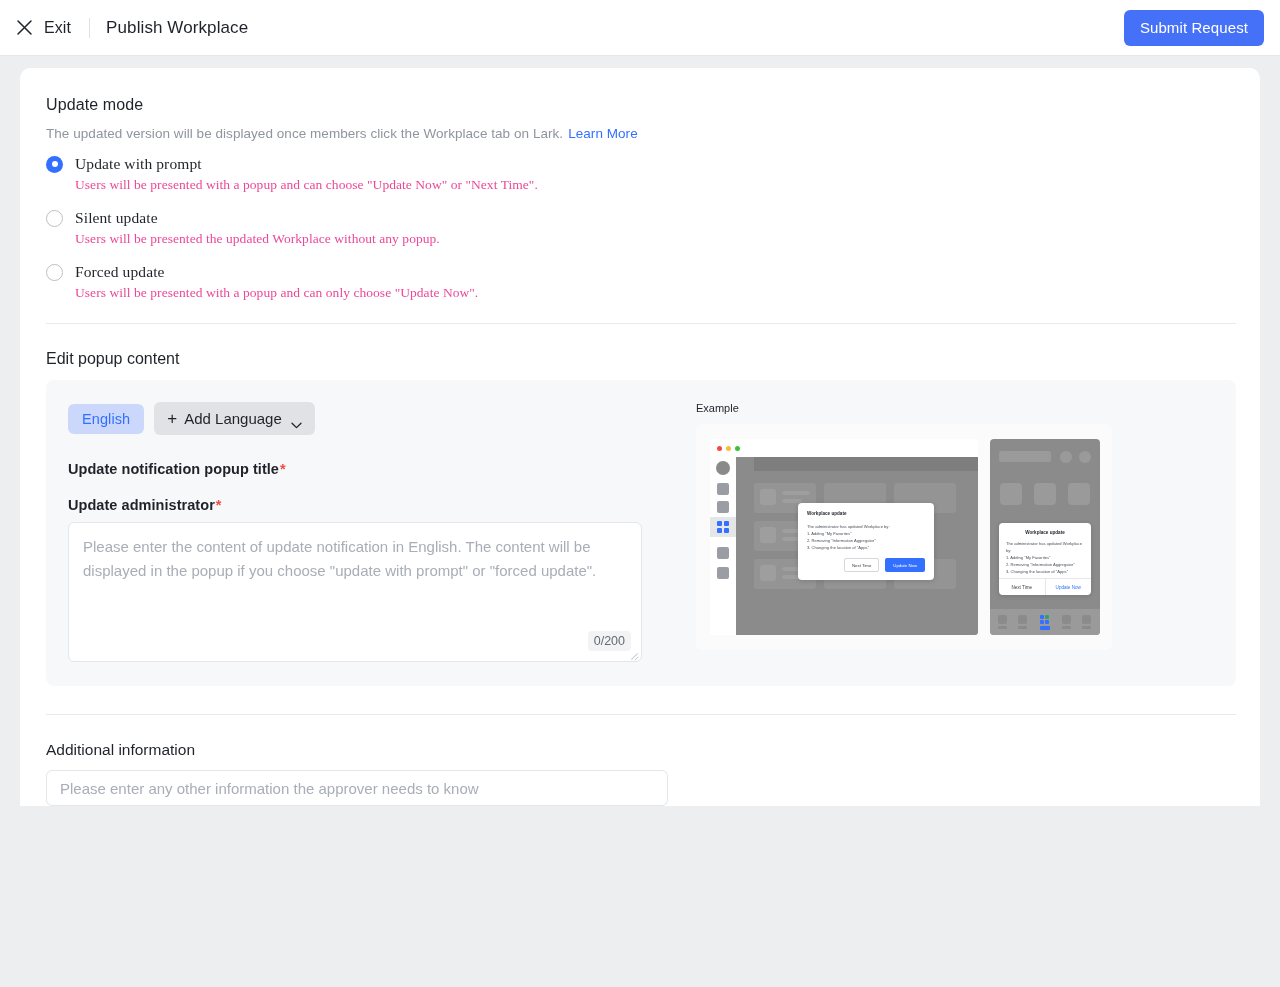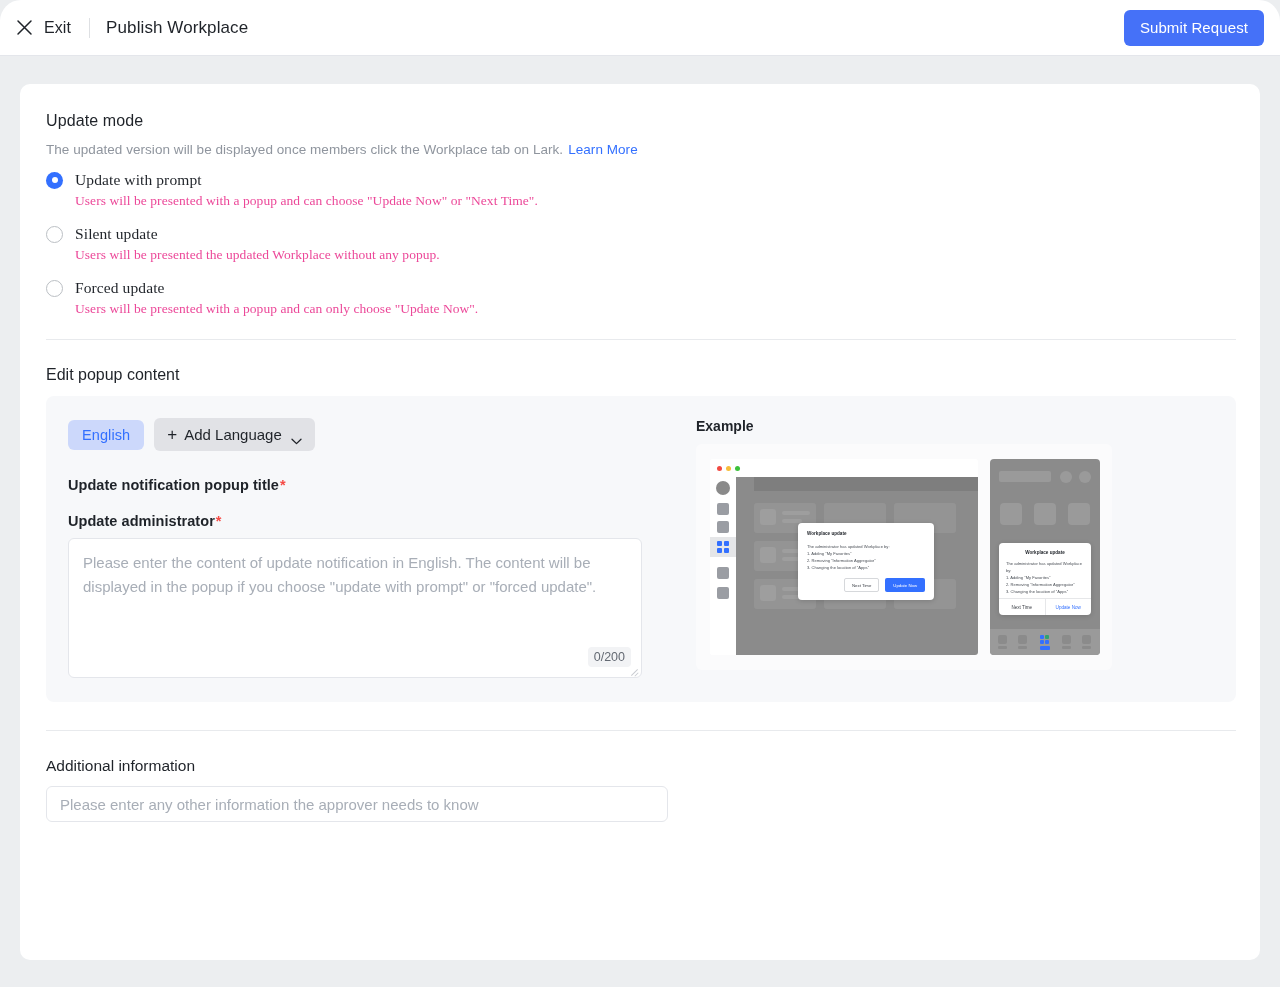--- a/index.html
+++ b/index.html
@@ -3,21 +3,21 @@
 <meta charset="utf-8">
 <style>
   * { box-sizing: border-box; }
   html, body {
     margin: 0; padding: 0;
     width: 1280px; height: 987px;
     background: #eceef0;
     font-family: "Liberation Sans", sans-serif;
     -webkit-font-smoothing: antialiased;
   }
-  .page { position: relative; width: 1280px; height: 987px; background: #eceef0; overflow: hidden; border-radius: 21px; }
+  .page { position: relative; width: 1280px; height: 806px; background: #eceef0; overflow: hidden; }
 
   
   .topbar {
     position: absolute; top: 0; left: 0; width: 1280px; height: 56px;
     background: #ffffff; border-bottom: 1px solid #e4e6eb;
     display: flex; align-items: center; padding: 0 8px 0 0;
   }
   .topbar-left { display: flex; align-items: center; height: 100%; padding-left: 10px; }
   .close-icon {
     width: 28px; height: 28px; display: flex; align-items: center; justify-content: center;
@@ -31,21 +31,21 @@
   .page-title { font-size: 17px; color: #1f2329; letter-spacing: .1px; }
   .topbar-right { margin-left: auto; padding-right: 8px; }
   .submit-btn {
     background: #4571f8; color: #ffffff; border: none; border-radius: 6px;
     font-size: 15px; font-family: inherit; padding: 9px 16px; height: 36px;
     cursor: pointer; letter-spacing: .1px;
   }
 
   
   .card {
-    position: absolute; top: 84px; left: 20px;
+    position: absolute; top: 68px; left: 20px;
     width: 1240px; height: 876px;
     background: #ffffff; border-radius: 10px;
     padding: 28px 24px 0 26px;
     overflow: hidden;
   }
 
   .section-title { font-size: 16px; color: #1f2329; margin: 0 0 12px 0; letter-spacing: .1px; }
   .section-desc { font-size: 13.5px; color: #8f959e; margin: 0 0 14px 0; letter-spacing: .05px; }
   .link { color: #3370ff; text-decoration: none; cursor: pointer; margin-left: 5px; }
 
@@ -131,21 +131,21 @@
     cursor: nwse-resize;
   }
   .resize-grip::before, .resize-grip::after {
     content: ""; position: absolute; background: #c9ccd1; height: 1px;
     transform-origin: center; right: 0;
   }
   .resize-grip::before { width: 9px; bottom: 2px; transform: rotate(-45deg); }
   .resize-grip::after  { width: 5px; bottom: 0px; right: 0; transform: rotate(-45deg); }
 
   
-  .example-label { font-size: 14px; color: #1f2329; margin-bottom: 10px; font-weight: bold; }
+  .example-label { font-size: 11px; color: #1f2329; margin-bottom: 10px; }
   .mock-stage {
     background: #fbfbfc; border-radius: 6px;
     width: 416px; height: 226px; position: relative; padding: 0;
   }
   .desk {
     position: absolute; left: 14px; top: 15px; width: 268px; height: 196px;
     background: #ffffff; border-radius: 3px; overflow: hidden;
   }
   .tl { position: absolute; left: 7px; top: 7px; display: flex; gap: 4px; }
   .tl i { width: 5px; height: 5px; border-radius: 50%; display: block; }

